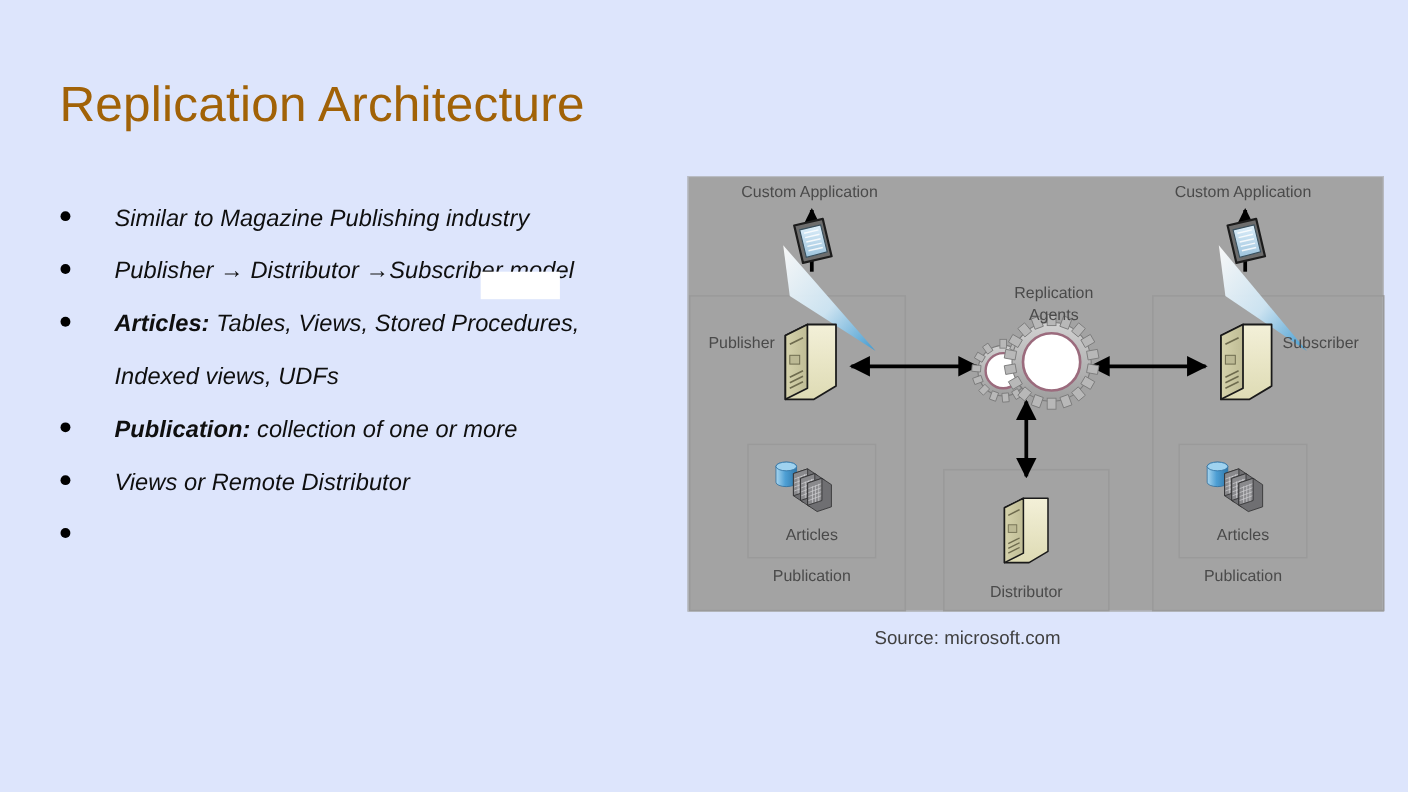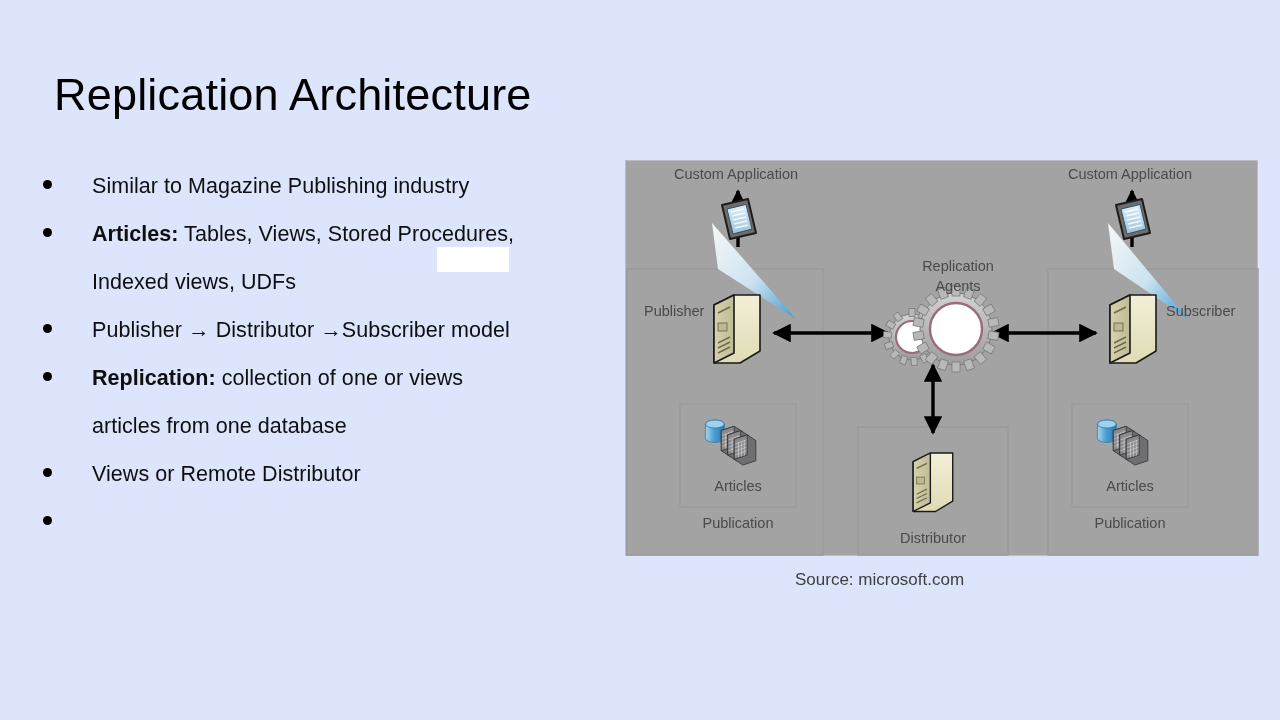--- a/index.html
+++ b/index.html
@@ -15,35 +15,36 @@
     position: relative;
   }
 
   
   #slide-title {
     position: absolute;
     left: 54px;
     top: 66px;
     font-size: 45px;
     line-height: 58px;
-    color: #000000;
+    color: #a16207;
     font-weight: normal;
     letter-spacing: 0.2px;
     white-space: nowrap;
   }
 
   
   #bullet-list {
     position: absolute;
     left: 38px;
     top: 162px;
     width: 590px;
-    margin: 0;
+    margin: 12px;
     padding: 0;
     list-style: none;
+    font-style: italic;
   }
   .bullet-item {
     position: relative;
     padding-left: 54px;
     font-size: 21.5px;
     line-height: 48px;
     color: #0f0f0f;
     letter-spacing: 0.05px;
   }
   .bullet-item .dot {
@@ -111,31 +112,30 @@
 
 <div id="slide-title">Replication Architecture</div>
 
 <ul id="bullet-list">
   <li class="bullet-item">
     <span class="dot"></span>
     <span class="lead"></span><span>Similar to Magazine Publishing industry</span>
   </li>
   <li class="bullet-item">
     <span class="dot"></span>
+    <span class="lead"></span><span>Publisher → Distributor →Subscriber model</span>
+  </li>
+  <li class="bullet-item">
+    <span class="dot"></span>
     <span class="lead">Articles:</span><span> Tables, Views, Stored Procedures,</span>
     <span class="cont">Indexed views, UDFs</span>
   </li>
   <li class="bullet-item">
     <span class="dot"></span>
-    <span class="lead"></span><span>Publisher → Distributor →Subscriber model</span>
-  </li>
-  <li class="bullet-item">
-    <span class="dot"></span>
-    <span class="lead">Replication:</span><span> collection of one or views</span>
-    <span class="cont">articles from one database</span>
+    <span class="lead">Publication:</span><span> collection of one or more</span>
   </li>
   <li class="bullet-item">
     <span class="dot"></span>
     <span class="lead"></span><span>Views or Remote Distributor</span>
   </li>
   <li class="bullet-item">
     <span class="dot"></span>
     <span class="lead"></span>
   </li>
 </ul>

